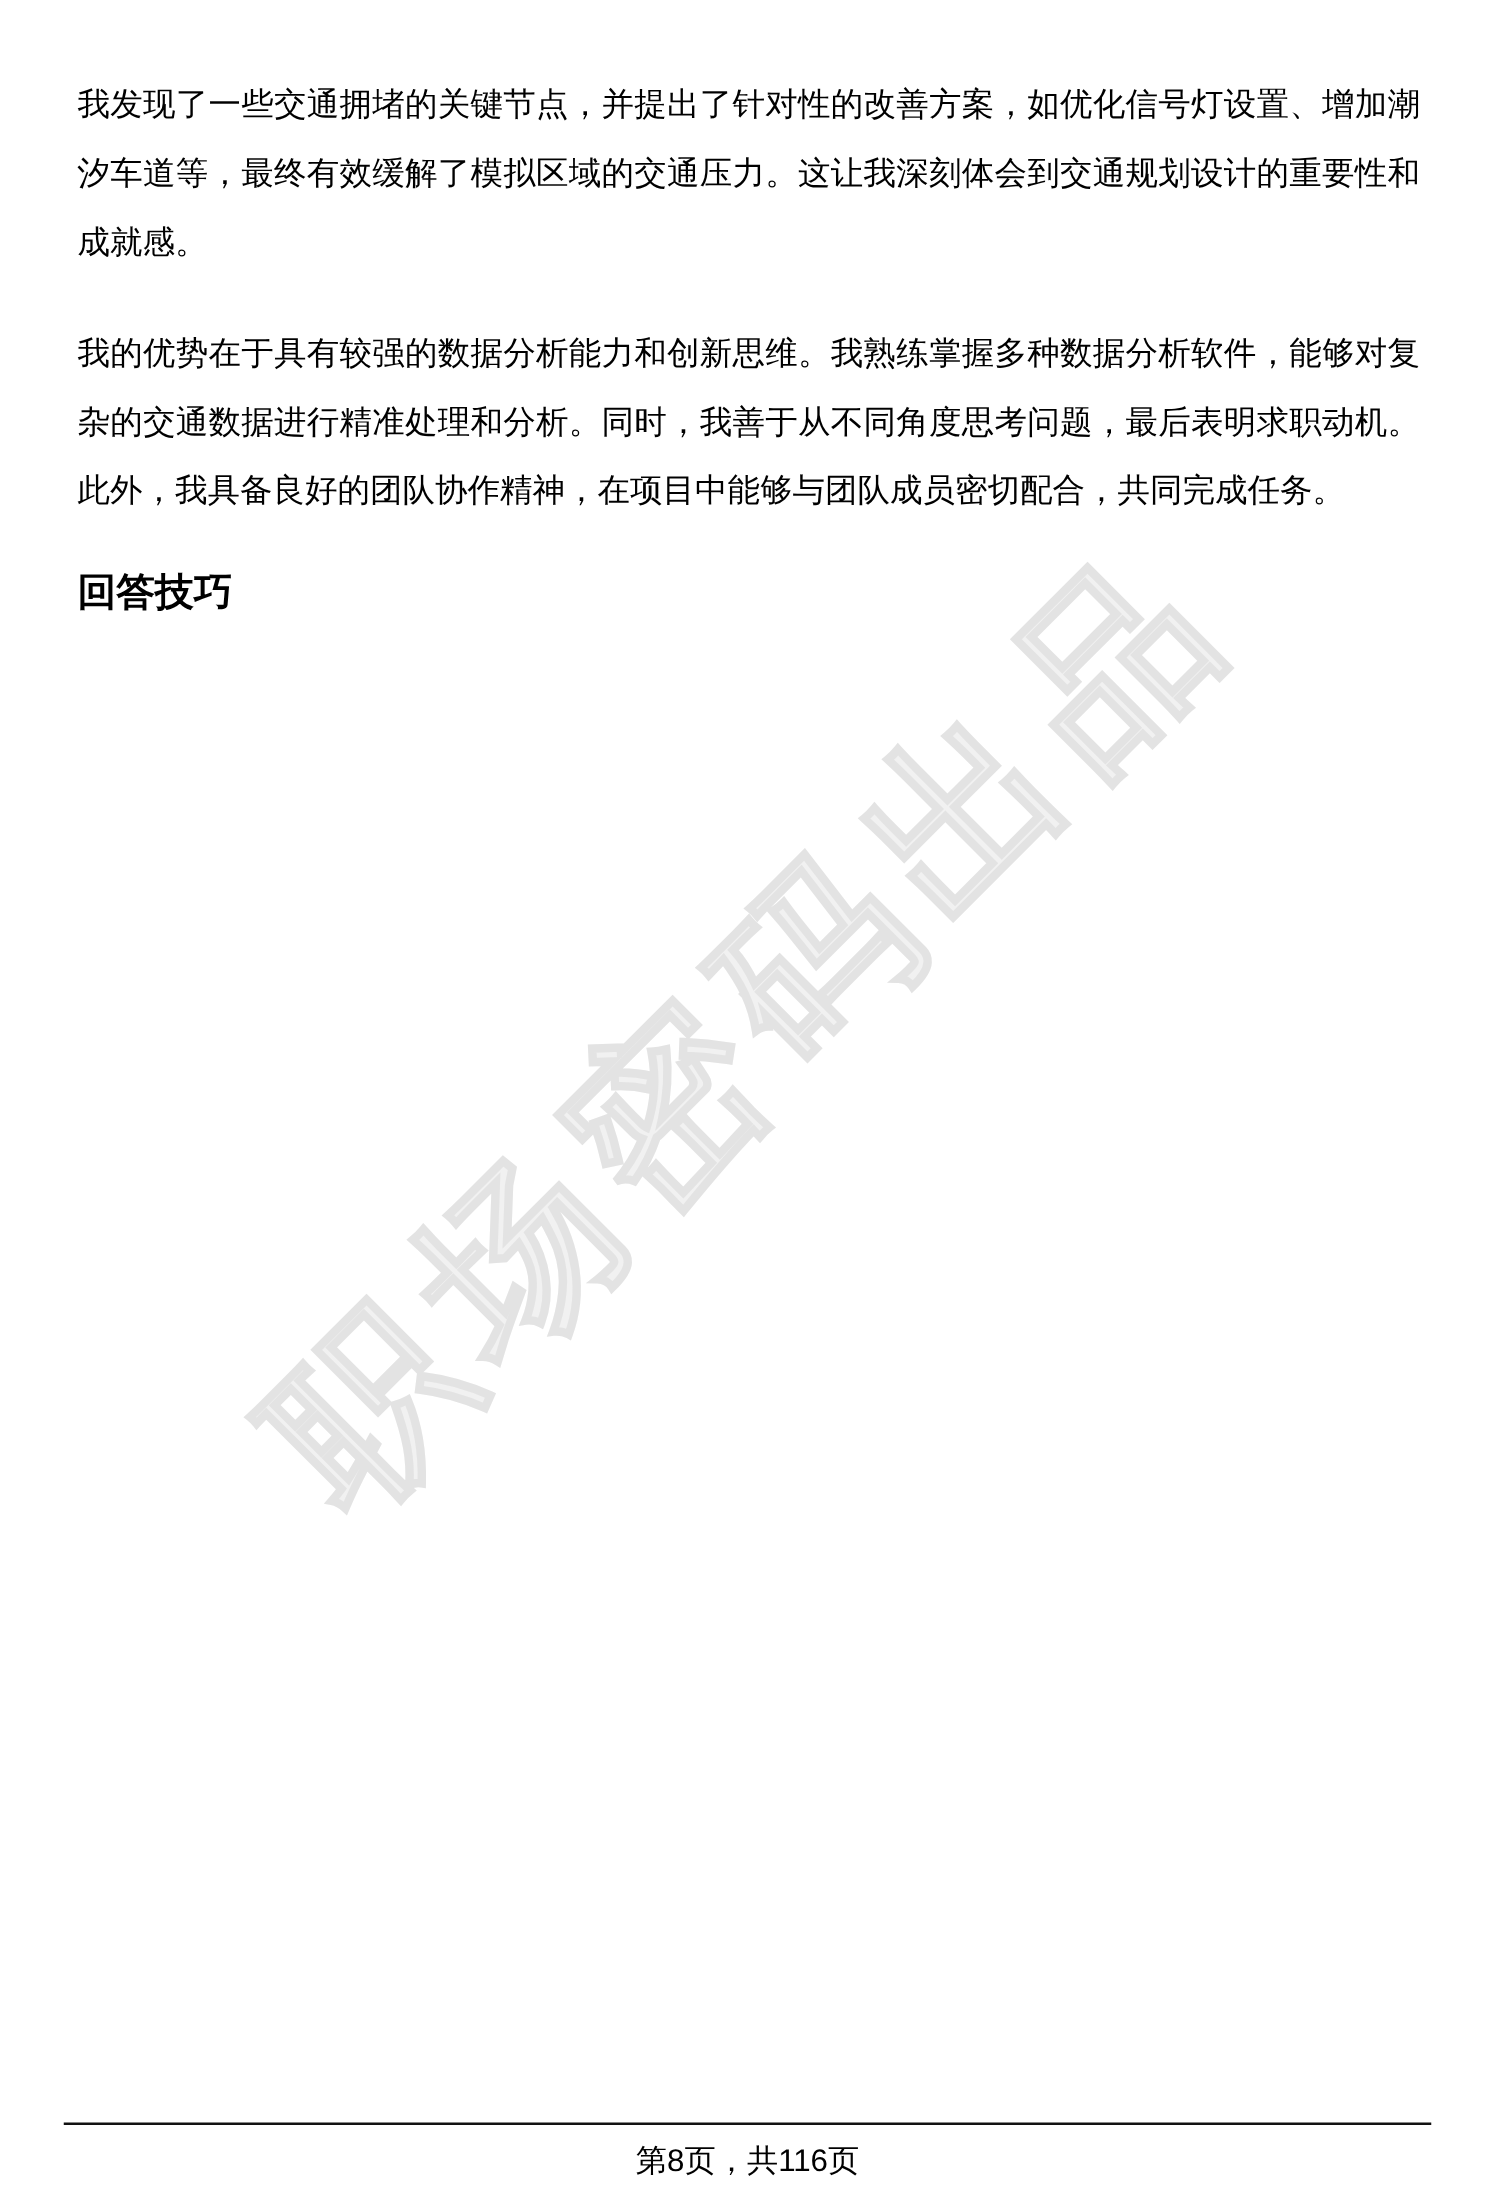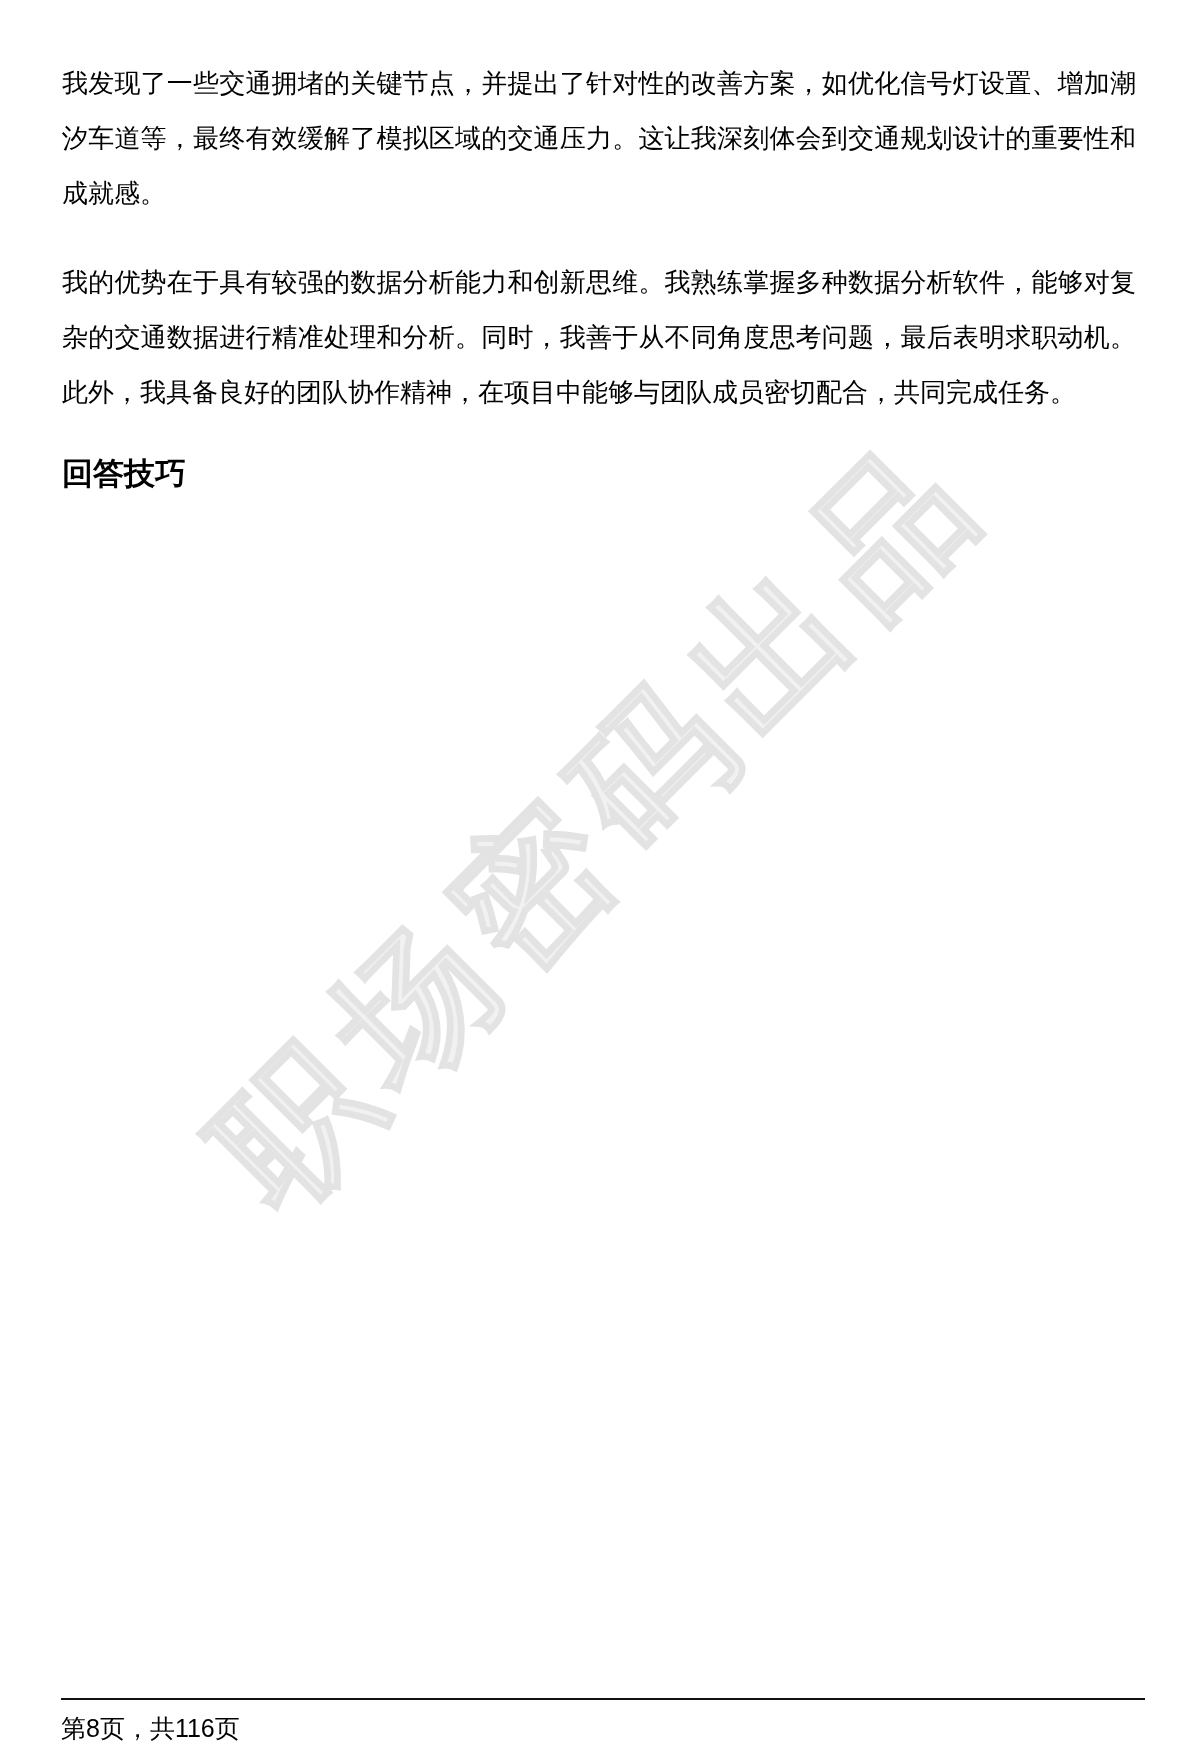--- a/index.html
+++ b/index.html
@@ -55,25 +55,25 @@
   }
   .seg {
     font-weight: bold;
     text-decoration: underline;
   }
   .seg-red   { color: #ff0000; }
   .seg-blue  { color: #0000ff; }
   .seg-green { color: #00b050; }
   .footer {
     position: absolute;
-    left: 61px;
+    left: 51px;
     right: 55px;
     bottom: 26px;
     z-index: 1;
-    text-align: left;
+    text-align: center;
   }
   .footer-rule {
     border-top: 2px solid #111111;
     margin-bottom: 12px;
   }
   .footer-text {
     font-size: 25px;
     color: #000000;
   }
 </style>

